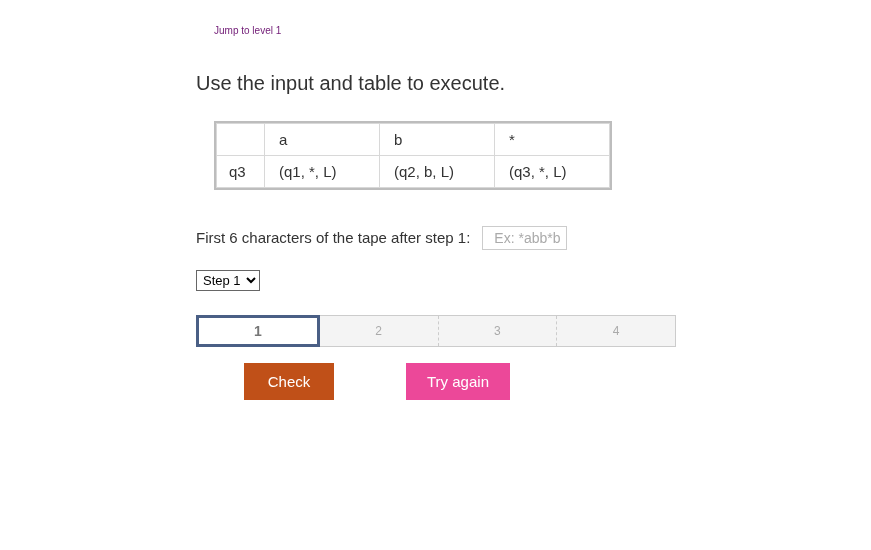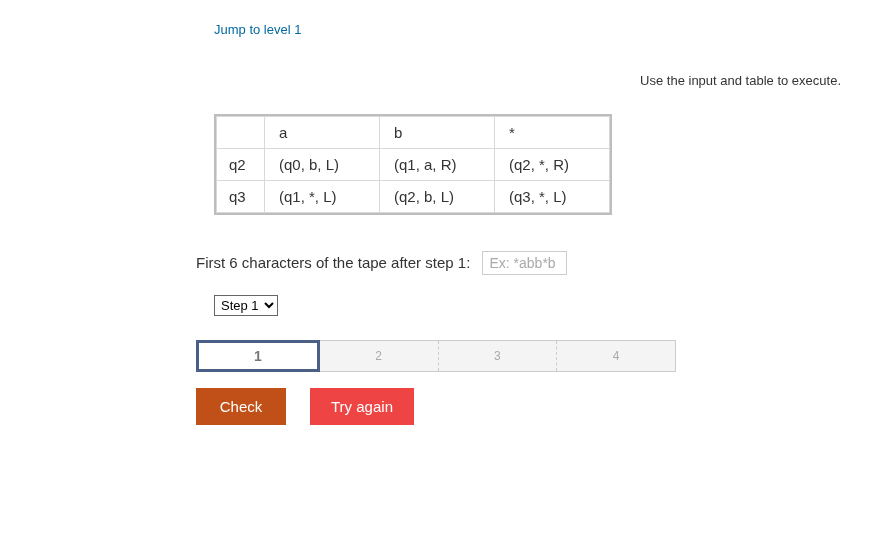--- a/index.html
+++ b/index.html
@@ -10,32 +10,31 @@
       color: #333;
       background: #fff;
     }
     .container {
       width: 871px;
       padding-left: 196px;
       padding-right: 30px;
       padding-top: 20px;
     }
     .jump-link {
-      color: #0369a1;
-      font-size: 13px;
+      color: #701a75;
+      font-size: 10px;
       text-decoration: none;
       display: inline-block;
       margin-left: 18px;
       margin-bottom: 24px;
     }
     .line {
-      font-size: 13px;
+      font-size: 20px;
       color: #333;
       margin: 12px 0;
-      text-align: right;
     }
     .tm-table-wrap {
       margin: 14px 0 18px 18px;
       display: inline-block;
       border: 2px solid #bdbdbd;
     }
     .tm-table {
       border-collapse: collapse;
     }
     .tm-table th, .tm-table td {
@@ -58,28 +57,28 @@
     }
     .tape-input {
       border: 1px solid #ccc;
       height: 24px;
       width: 85px;
       font-size: 14px;
       padding: 2px 6px;
       margin-left: 8px;
       color: #aaa;
       font-style: normal;
+      text-align: right;
     }
     .tape-input::placeholder { color: #aaa; }
     .step-select {
       border: 1px solid #666;
       font-size: 13px;
       padding: 1px 2px;
       margin-top: 6px;
-      margin-left: 18px;
       background: #fff;
     }
     .steps-bar {
       display: flex;
       border: 1px solid #ccc;
       margin-top: 24px;
       width: 480px;
       height: 32px;
     }
     .step-cell {
@@ -106,23 +105,24 @@
       gap: 24px;
       margin-top: 16px;
     }
     .btn {
       border: none;
       color: #fff;
       font-size: 15px;
       padding: 10px 21px;
       cursor: pointer;
       min-width: 90px;
+      margin-left: 48px;
     }
     .btn-check { background: #c05018; }
-    .btn-tryagain { background: #ef4444; }
+    .btn-tryagain { background: #ec4899; }
   </style>
 </head>
 <body>
 
 <div class="container">
 
   <a href="#" class="jump-link">Jump to level 1</a>
 
   <div class="line">Use the input and table to execute.</div>
 
@@ -131,26 +131,20 @@
     <table class="tm-table">
       <thead>
         <tr>
           <th class="col-blank"></th>
           <th class="col-a">a</th>
           <th class="col-b">b</th>
           <th class="col-star">*</th>
         </tr>
       </thead>
       <tbody>
-        <tr>
-          <td class="row-label">q2</td>
-          <td class="col-a">(q0, b, L)</td>
-          <td class="col-b">(q1, a, R)</td>
-          <td class="col-star">(q2, *, R)</td>
-        </tr>
         <tr>
           <td class="row-label">q3</td>
           <td class="col-a">(q1, *, L)</td>
           <td class="col-b">(q2, b, L)</td>
           <td class="col-star">(q3, *, L)</td>
         </tr>
       </tbody>
     </table>
   </div>
 

